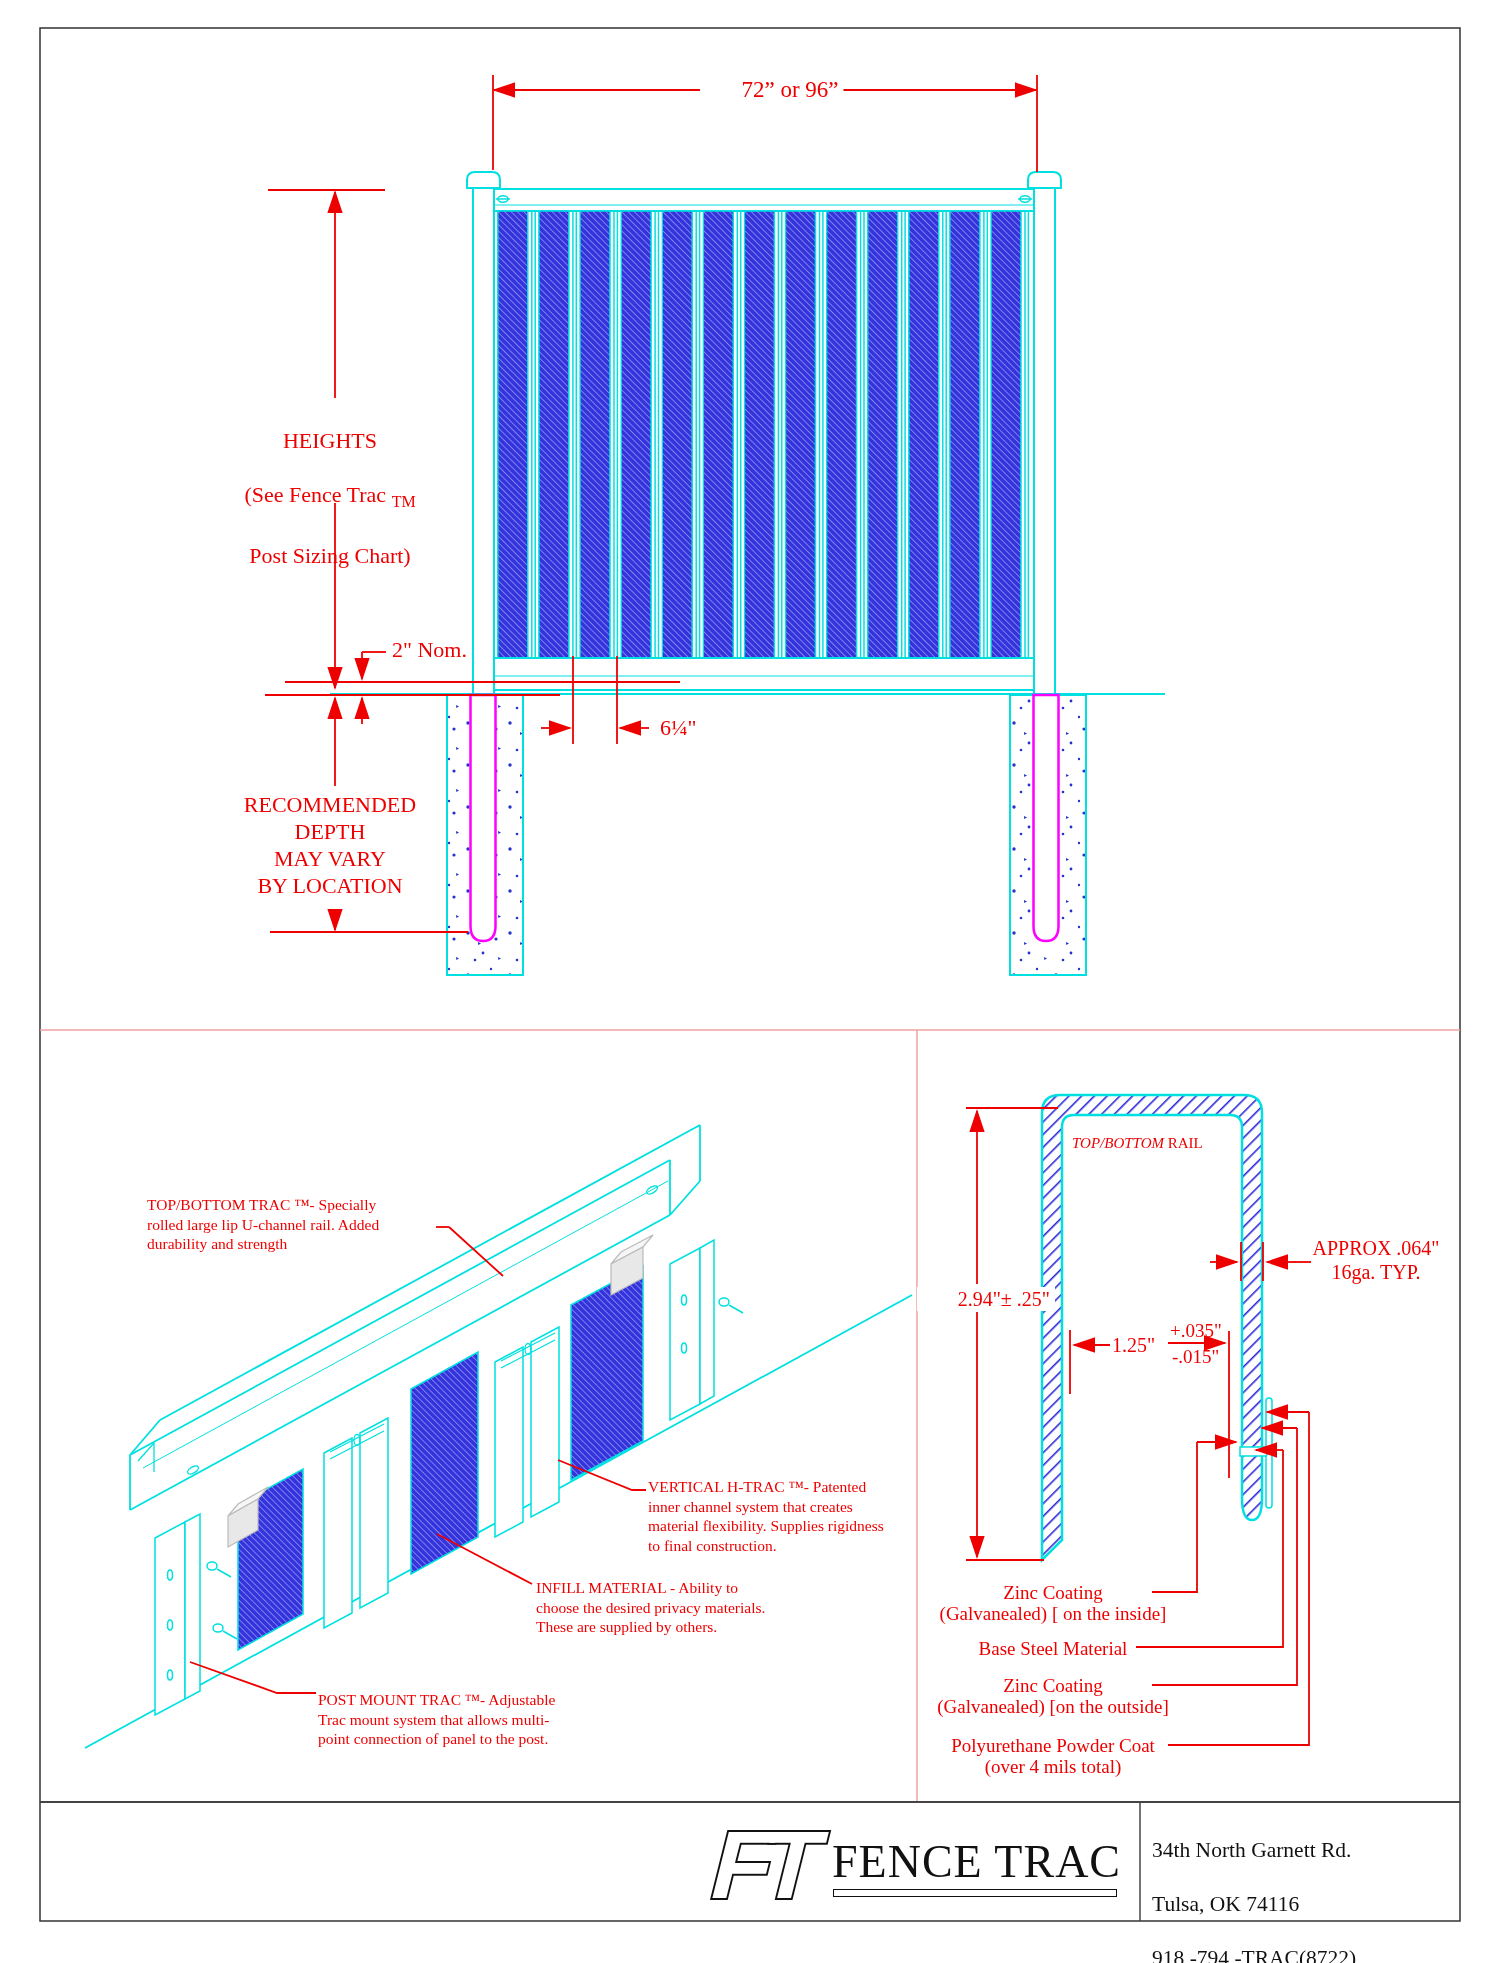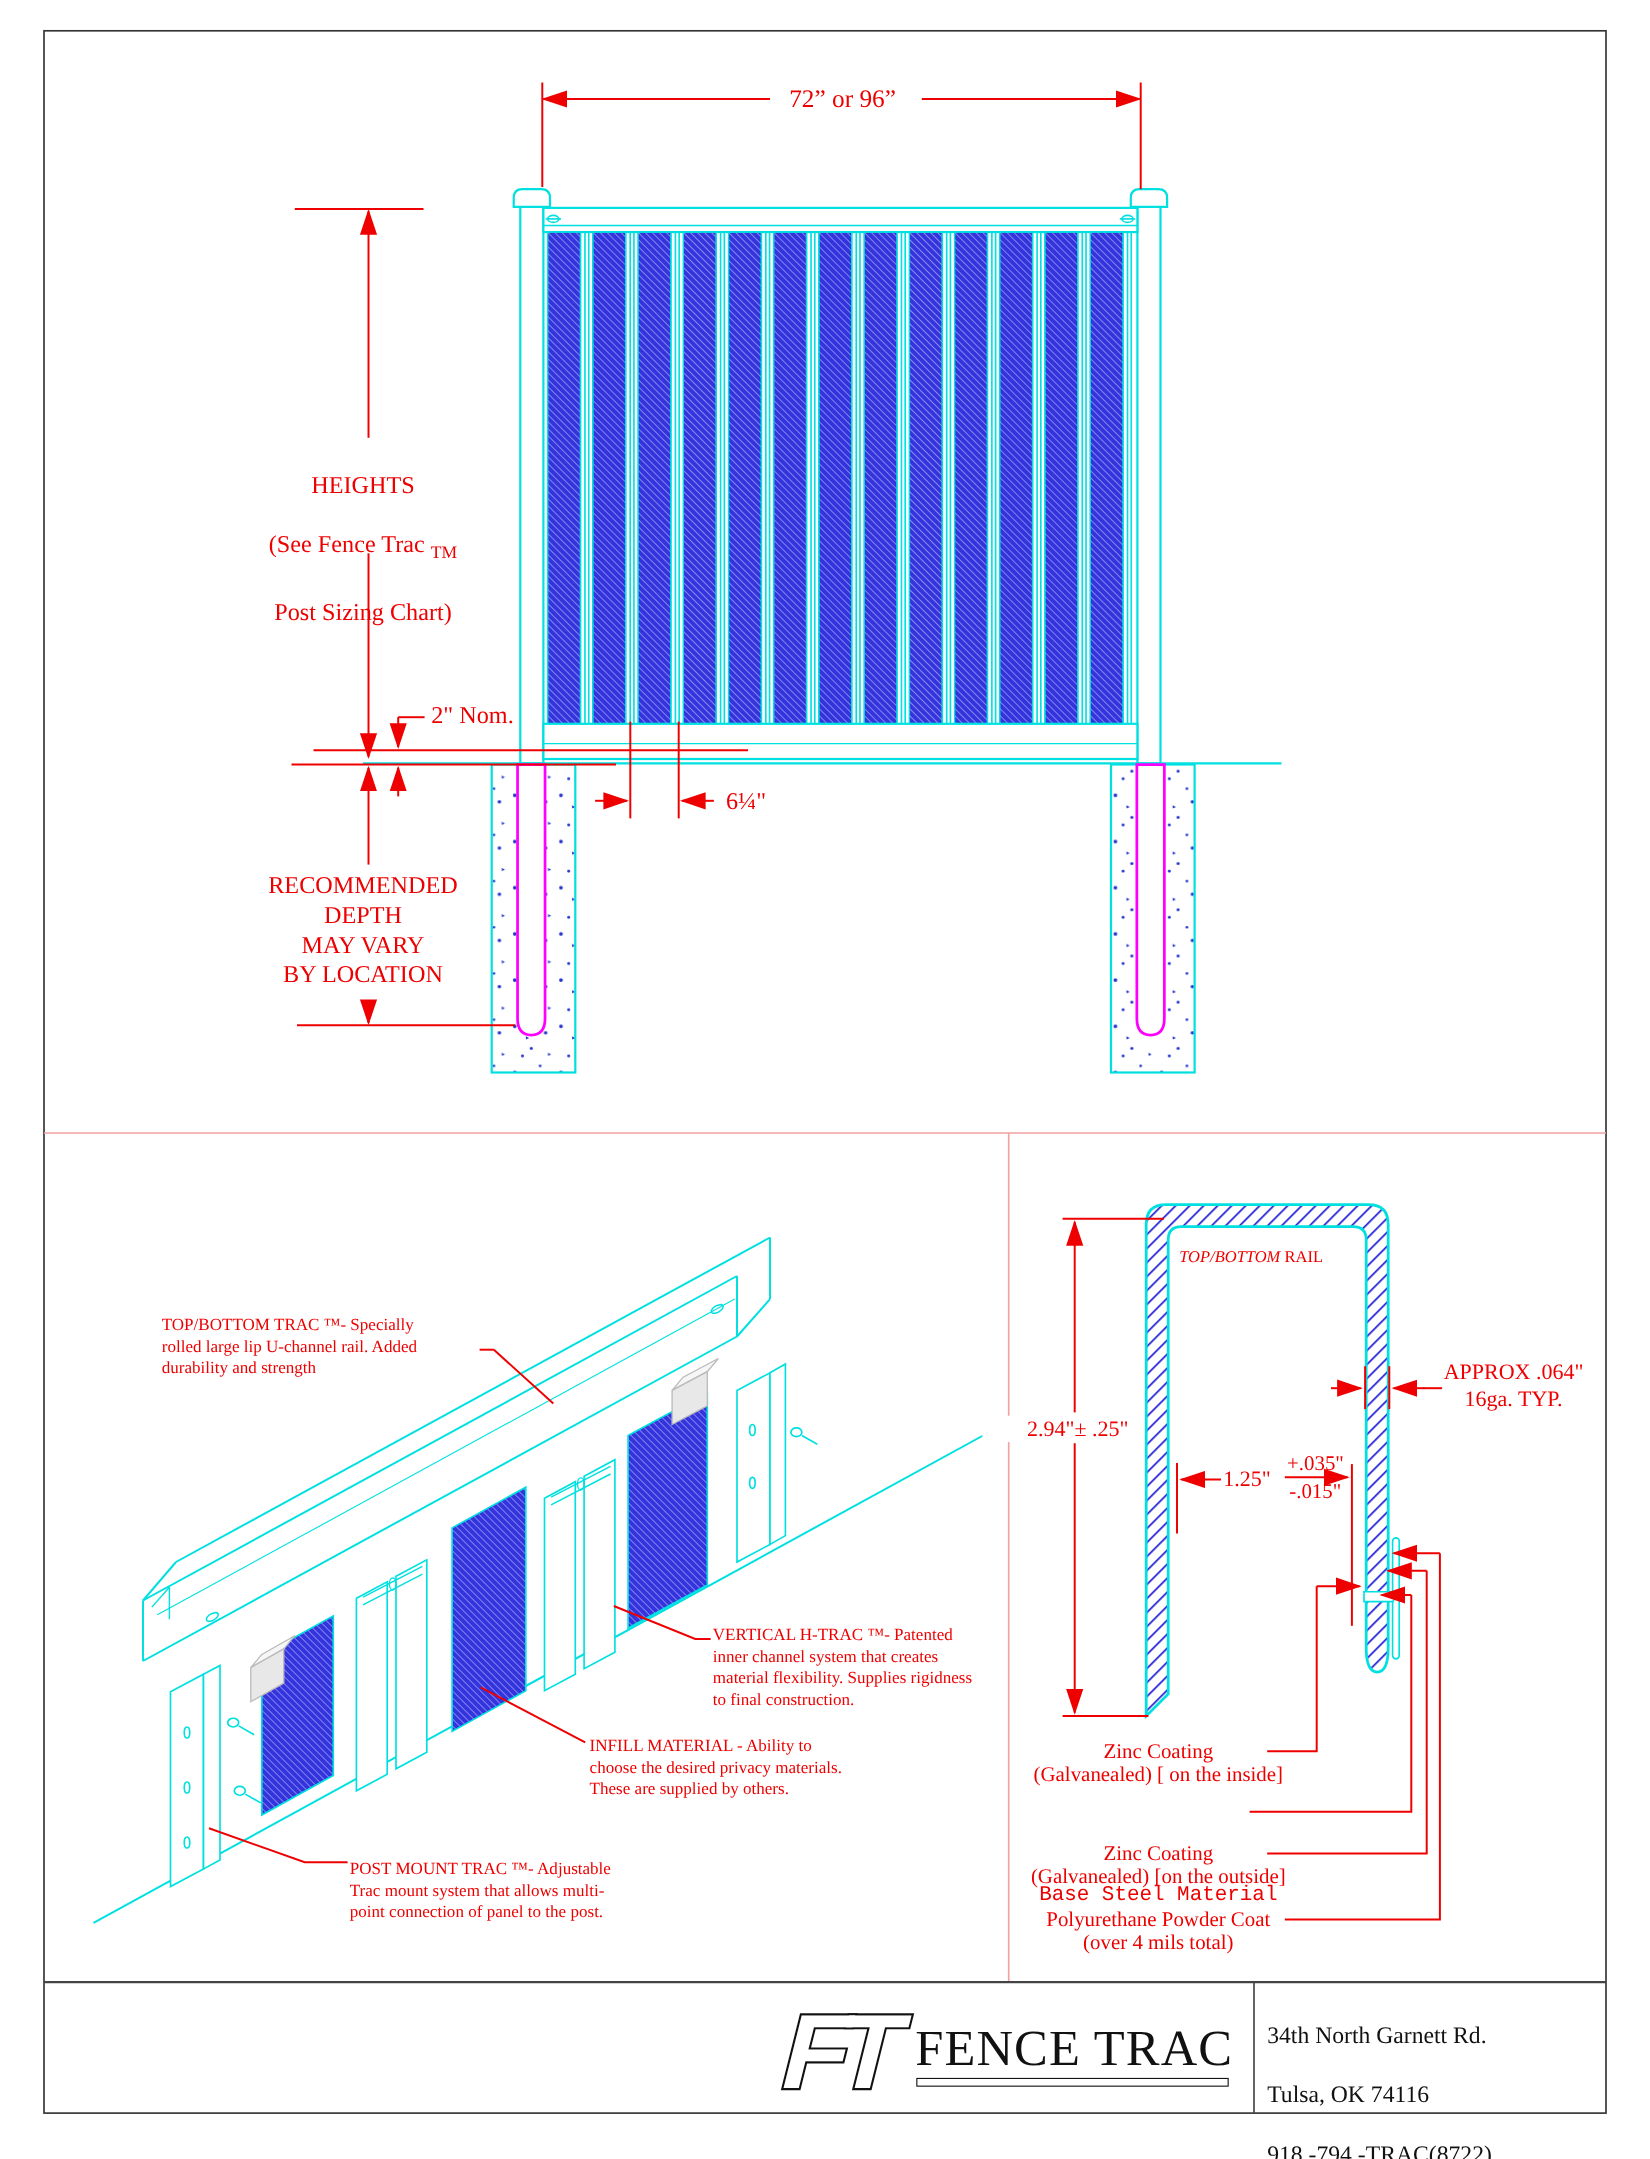--- a/index.html
+++ b/index.html
@@ -7,21 +7,21 @@
          font-family:"Liberation Serif", serif;}
   svg{position:absolute;left:0;top:0;}
   .t{position:absolute;color:#ee0000;font-family:"Liberation Serif", serif;white-space:pre-line;}
   .s22{font-size:22px;line-height:27px;}
   .s23{font-size:23px;}
   .s20{font-size:20px;line-height:24px;}
   .s19{font-size:19px;line-height:21px;}
   .s15{font-size:15.5px;line-height:19.5px;}
   .center{text-align:center;}
   .right{text-align:right;}
-  .wbg{background:#ffffff;padding:0 5px;}
+  .wbg{background:#ffffff;padding:0 5px;margin-left:24px;}
   .ink{color:#111111;}
   .tm{font-size:16px;vertical-align:sub;}
   .ital{font-style:italic;}
   .company{font-size:46px;letter-spacing:1px;}
   .addr{font-size:21.5px;line-height:27px;}
 </style>
 </head>
 <body>
 
 <div id="sheet">
@@ -289,21 +289,21 @@
 <div class="t s20" style="left:1112px;top:1333px;">1.25"</div>
 
 <div class="t s19" style="left:1170px;top:1320px;">+.035"</div>
 <div class="t s19" style="left:1172px;top:1346px;">-.015"</div>
 
 <div class="t s20 center" style="left:1302px;top:1236px;width:148px;line-height:24px;">APPROX .064"
 16ga. TYP.</div>
 
 <div class="t s19 center" style="left:920px;top:1582px;width:266px;">Zinc Coating
 (Galvanealed) [ on the inside]</div>
-<div class="t s19 center" style="left:920px;top:1712px;width:266px;font-family:Liberation Mono, monospace;">Base Steel Material</div>
+<div class="t s19 center" style="left:920px;top:1638px;width:266px;">Base Steel Material</div>
 <div class="t s19 center" style="left:920px;top:1675px;width:266px;">Zinc Coating
 (Galvanealed) [on the outside]</div>
 <div class="t s19 center" style="left:920px;top:1735px;width:266px;">Polyurethane Powder Coat
 (over 4 mils total)</div>
 
 <div class="t ink company" style="left:832px;top:1835px;font-family:'Liberation Serif',serif;">FENCE TRAC</div>
 <div style="position:absolute;left:833px;top:1889px;width:282px;height:6px;border:1.5px solid #111111;"></div>
 
 <div class="t ink addr" style="left:1152px;top:1810px;">
   <div>34th North Garnett Rd.</div>

